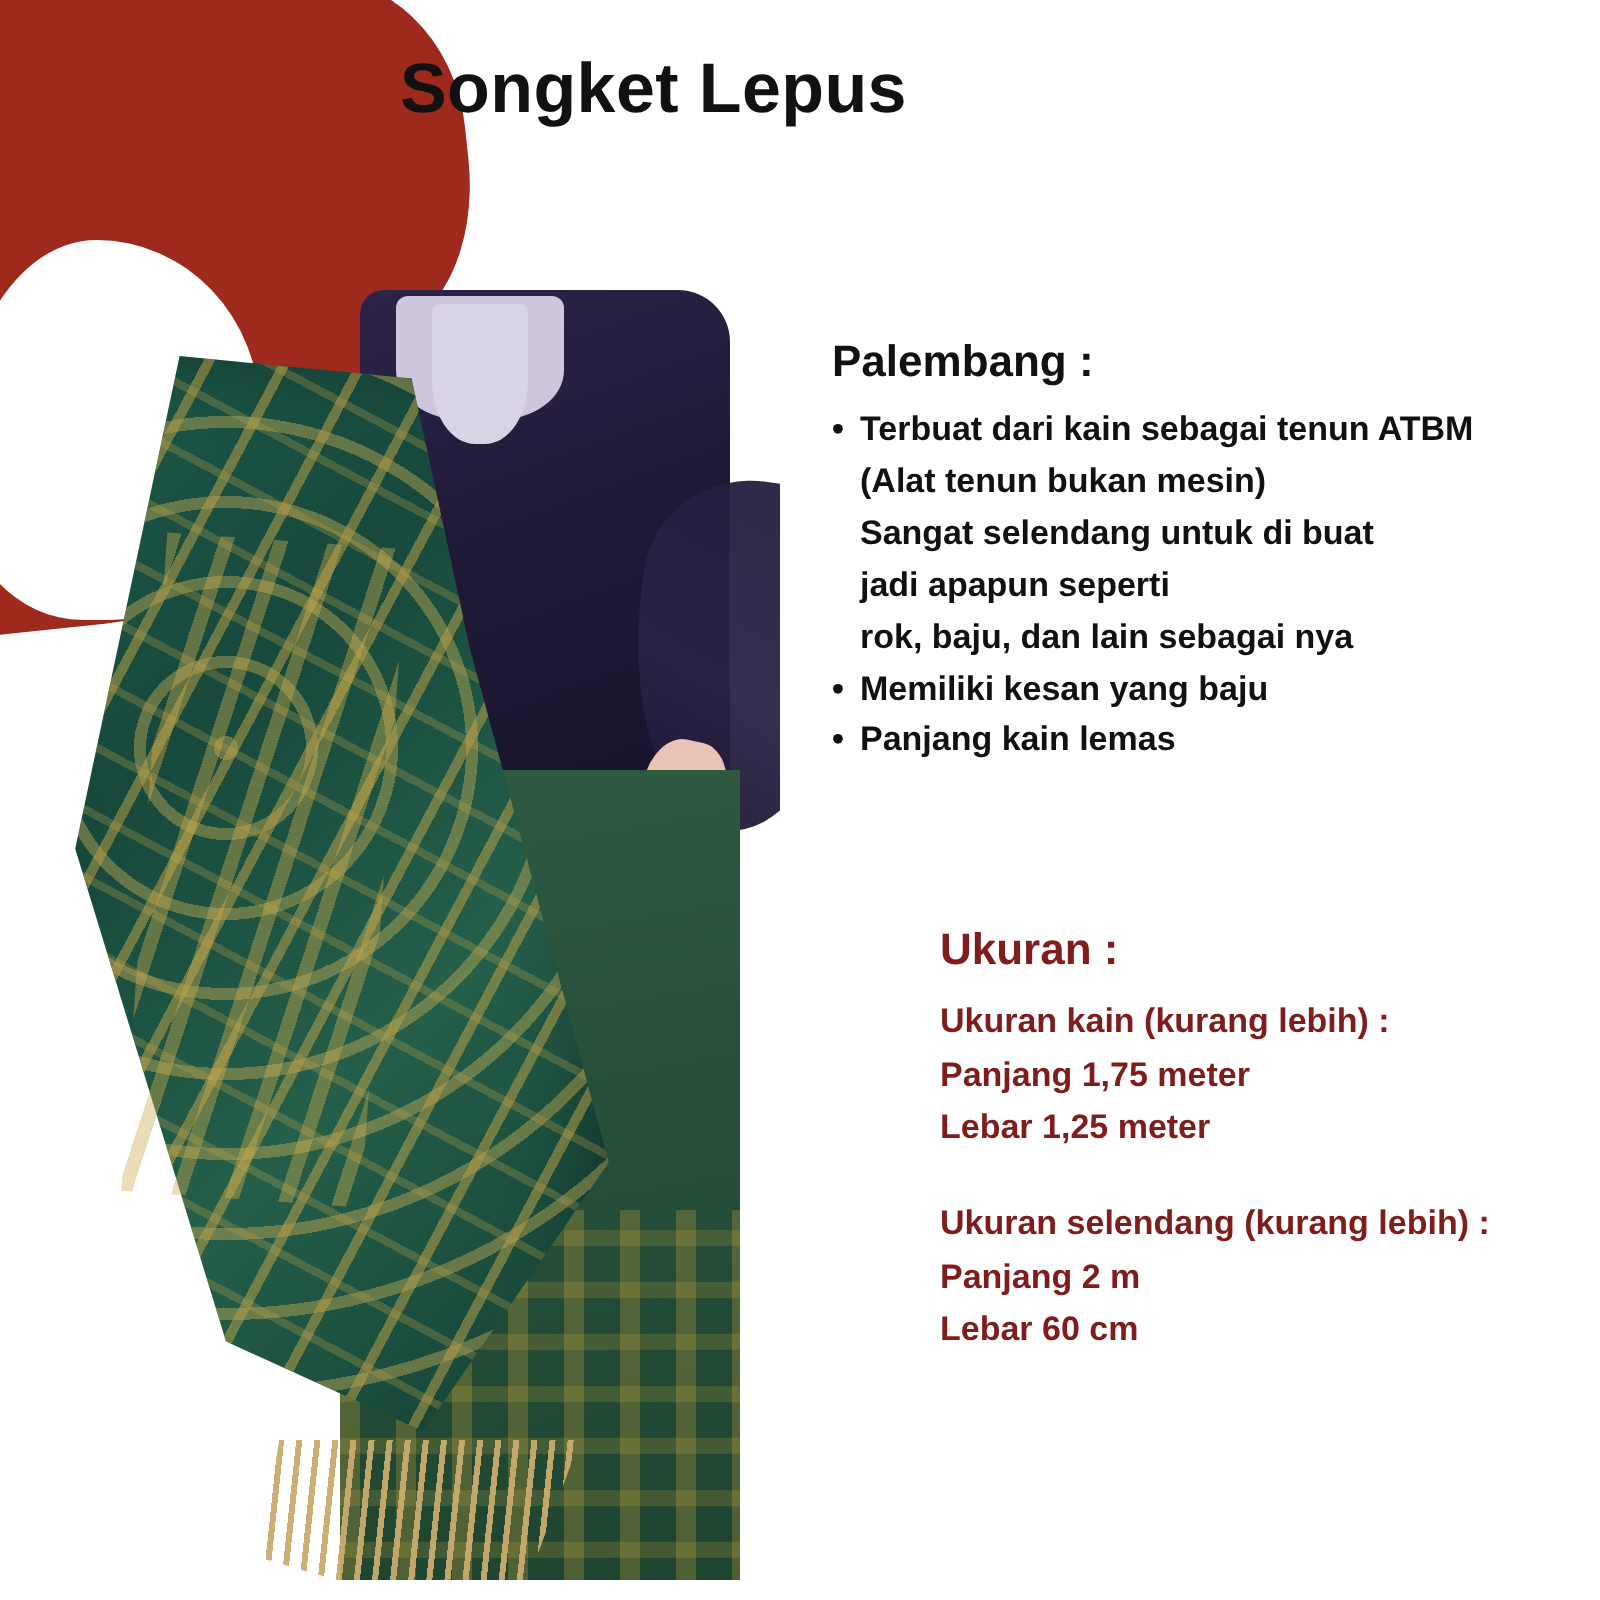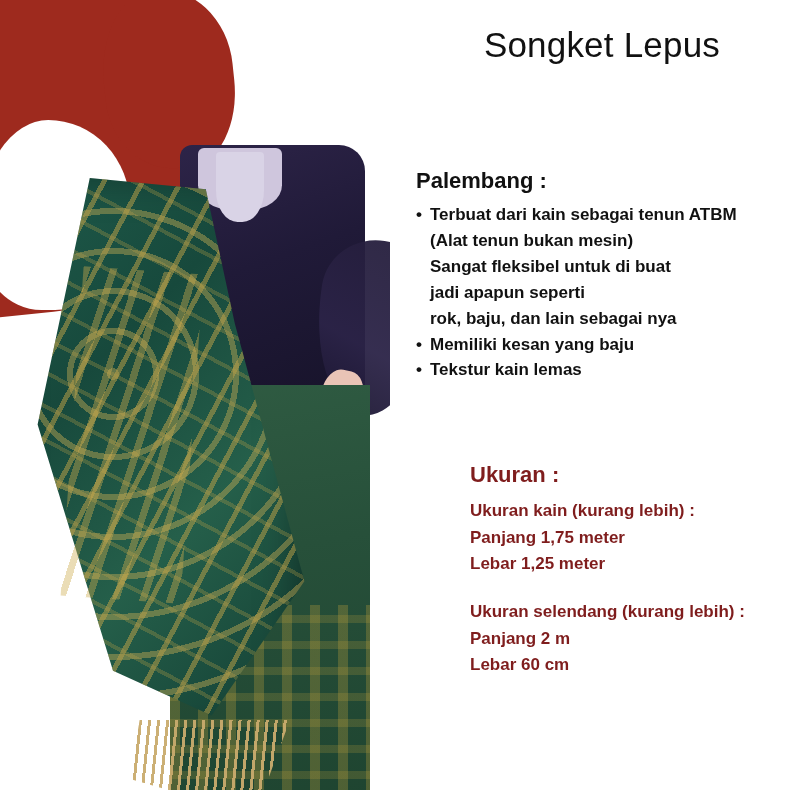--- a/index.html
+++ b/index.html
@@ -51,23 +51,23 @@
     background: #ffffff;
     border-radius: 50% 60% 55% 45% / 60% 50% 50% 40%;
   }
 
   
   .title {
     position: absolute;
     left: 200px;
     top: 22px;
     width: 520px;
-    text-align: right;
+    text-align: left;
     font-size: 35px;
-    font-weight: normal;
+    font-weight: bold;
     line-height: 1.32;
     color: #111111;
     letter-spacing: 0.2px;
   }
   .title .line { display: block; }
 
   
   .photo {
     position: absolute;
     left: 20px;
@@ -264,25 +264,25 @@
     <div class="shawl-pattern"></div>
     <div class="shawl-band"></div>
     <div class="fringe"></div>
   </div>
 
   <div class="col-right">
     <h2 class="heading">Palembang :</h2>
     <ul class="feature-list">
       <li class="bulleted">Terbuat dari kain sebagai tenun ATBM</li>
       <li> (Alat tenun bukan mesin)</li>
-      <li>Sangat fleksibel untuk di buat
+      <li>Sangat selendang untuk di buat
  jadi apapun seperti
  rok, baju, dan lain sebagai nya</li>
       <li class="bulleted">Memiliki kesan yang baju</li>
-      <li class="bulleted">Tekstur kain lemas</li>
+      <li class="bulleted">Panjang kain lemas</li>
     </ul>
   </div>
 
   <div class="sizes">
     <h2 class="heading">Ukuran :</h2>
     <p class="size-group">Ukuran kain (kurang lebih) :
 Panjang 1,75 meter
 Lebar 1,25 meter</p>
     <p class="size-group">Ukuran selendang (kurang lebih) :
 Panjang 2 m

